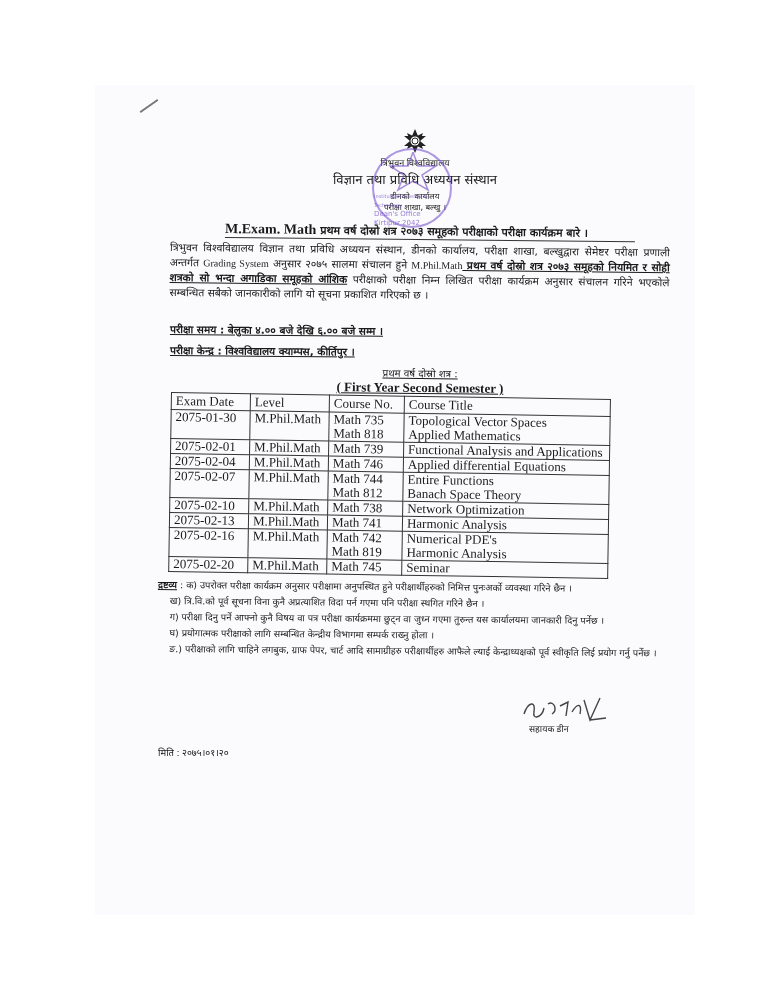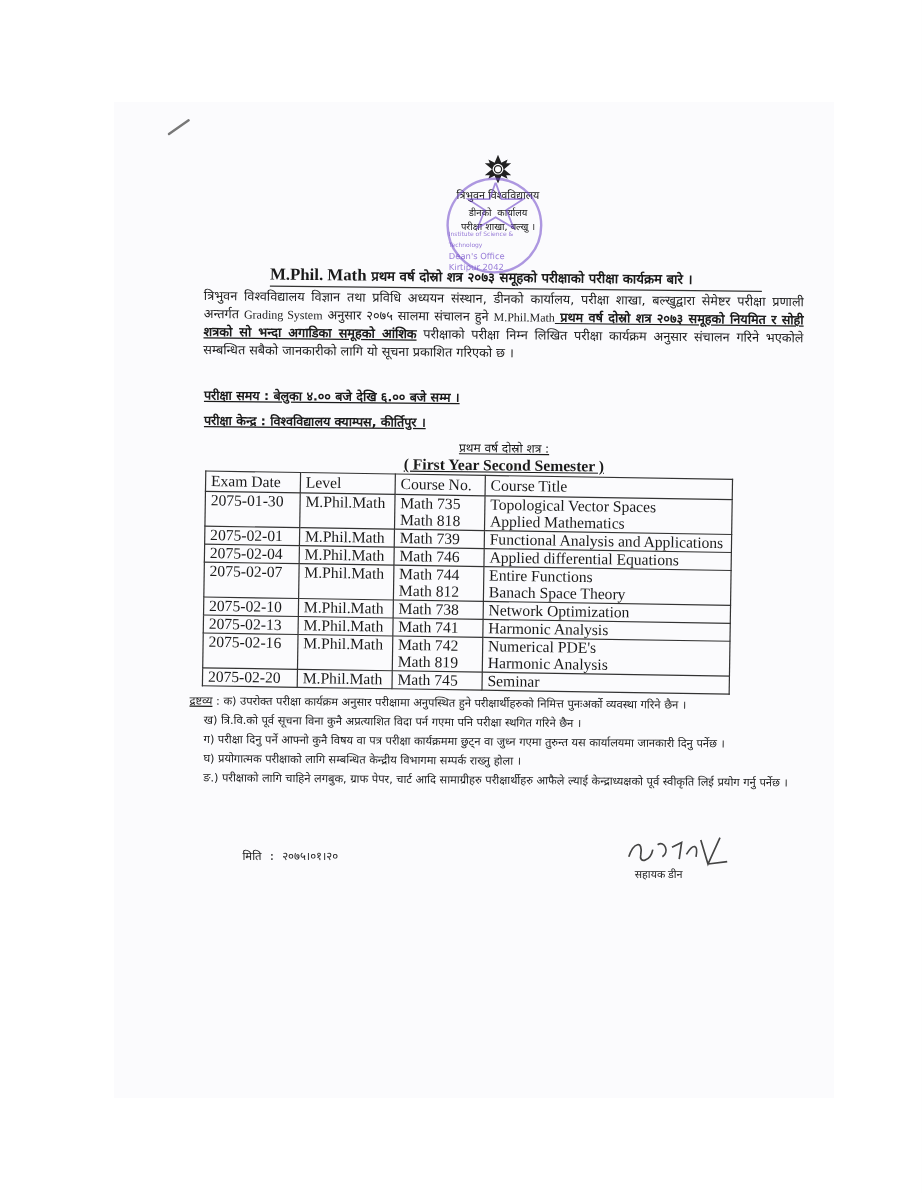--- a/index.html
+++ b/index.html
@@ -66,23 +66,23 @@
     font-weight: normal;
   }
   .schedule th { line-height: 16px; }
   .notes {
     position: absolute; left: 158px; top: 578px; width: 520px;
     font-family: "DejaVu Sans", sans-serif; font-size: 9.4px; line-height: 14px;
     transform: rotate(0.5deg); transform-origin: left top;
   }
   .notes .note { padding-left: 30px; text-indent: -18px; margin-bottom: 2px; }
   .notes .first { padding-left: 0; text-indent: 0; }
-  .notes .label { font-weight: normal; text-decoration: underline; }
+  .notes .label { font-weight: bold; text-decoration: underline; }
   .date-line {
-    position: absolute; left: 158px; top: 707px; font-family: Liberation Mono, monospace; font-size: 9.5px; margin-left: 44px;
+    position: absolute; left: 158px; top: 746px; font-family: Liberation Sans, sans-serif; font-size: 9.5px;
   }
   .signature { position: absolute; left: 520px; top: 692px; width: 90px; height: 36px; }
   .sign-title {
     position: absolute; left: 529px; top: 722px; font-family: Liberation Serif, serif; font-size: 9px;
   }
 </style>
 </head>
 <body>
 
 <div class="page"></div>
@@ -91,35 +91,36 @@
 <div class="header">
   <div class="emblem">
     <svg width="26" height="26" viewBox="0 0 26 26">
       <polygon points="13,1 16,8 24,8 18,13 21,21 13,17 5,21 8,13 2,8 10,8" fill="#222"></polygon>
       <polygon points="13,25 10,18 2,18 8,13 5,5 13,9 21,5 18,13 24,18 16,18" fill="#222"></polygon>
       <circle cx="13" cy="13" r="4.5" fill="#fff"></circle>
       <circle cx="13" cy="13" r="3" fill="none" stroke="#222" stroke-width="1"></circle>
     </svg>
   </div>
   <div class="uni-name">त्रिभुवन विश्वविद्यालय</div>
+  <div class="inst-name">विज्ञान तथा प्रविधि अध्ययन संस्थान</div>
   <div class="office">डीनको कार्यालय</div>
   <div class="section">परीक्षा शाखा, बल्खु ।</div>
 </div>
 
 <div class="stamp">
   <svg class="stamp-star" viewBox="0 0 50 40">
     <polygon points="25,0 30,14 48,14 34,23 40,38 25,29 10,38 16,23 2,14 20,14" fill="none" stroke="rgba(110,70,200,0.6)" stroke-width="1.5"></polygon>
   </svg>
   <div style="font-size:5px;">Institute of Science &amp; Technology</div>
   <div>Dean's Office</div>
   <div>Kirtipur 2042</div>
 </div>
 
 <div class="title">
-  <span class="latin">M.Phil. Math</span><span class="dev"> प्रथम वर्ष दोस्रो शत्र २०७३ समूहको परीक्षाको परीक्षा कार्यक्रम बारे ।</span>
+  <span class="latin">M.Exam. Math</span><span class="dev"> प्रथम वर्ष दोस्रो शत्र २०७३ समूहको परीक्षाको परीक्षा कार्यक्रम बारे ।</span>
 </div>
 
 <div class="para">
   <span>त्रिभुवन विश्वविद्यालय विज्ञान तथा प्रविधि अध्ययन संस्थान, डीनको कार्यालय, परीक्षा शाखा, बल्खुद्वारा सेमेष्टर परीक्षा प्रणाली अन्तर्गत </span><span class="latin">Grading System</span><span> अनुसार २०७५ सालमा संचालन हुने </span><span class="latin">M.Phil.Math</span><span class="u"> प्रथम वर्ष दोस्रो शत्र २०७३ समूहको नियमित र सोही शत्रको सो भन्दा अगाडिका समूहको आंशिक</span><span> परीक्षाको परीक्षा निम्न लिखित परीक्षा कार्यक्रम अनुसार संचालन गरिने भएकोले सम्बन्धित सबैको जानकारीको लागि यो सूचना प्रकाशित गरिएको छ ।</span>
 </div>
 
 <div class="info-line" style="top:322px;">परीक्षा समय : बेलुका ४.०० बजे देखि ६.०० बजे सम्म ।</div>
 <div class="info-line" style="top:343px;">परीक्षा केन्द्र : विश्वविद्यालय क्याम्पस, कीर्तिपुर ।</div>
 
 <div class="sem-title">

